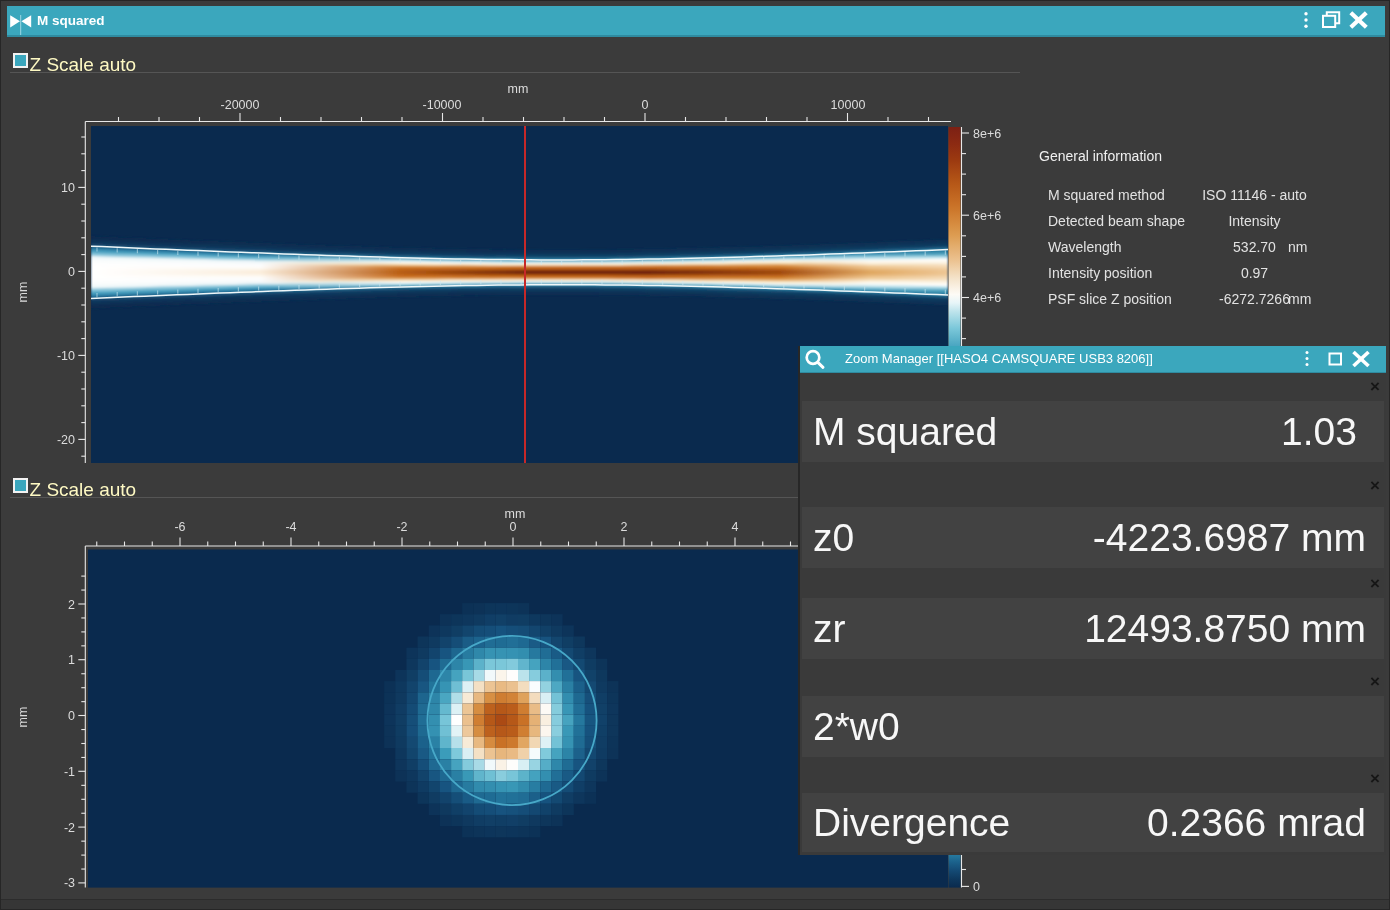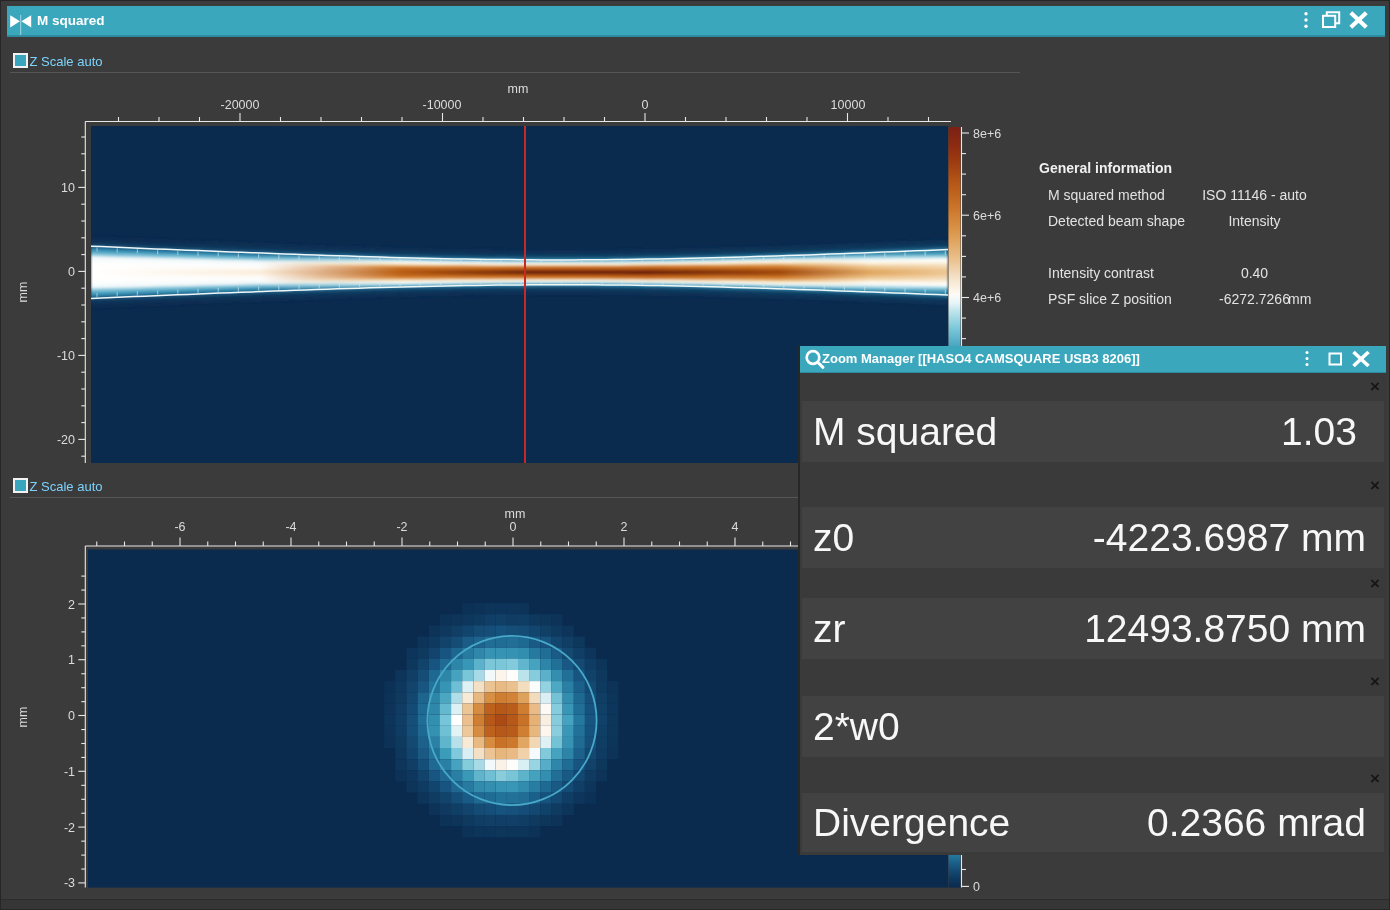--- a/index.html
+++ b/index.html
@@ -1,30 +1,30 @@
 <!DOCTYPE html>
 <html><head><meta charset="utf-8"><style>
 *{margin:0;padding:0;box-sizing:border-box}
 html,body{width:1390px;height:910px;overflow:hidden}
 body{background:#3b3b3b;font-family:"Liberation Sans",sans-serif;position:relative}
 .titlebar{position:absolute;left:7px;top:6px;width:1378px;height:31px;background:#3ba7bd;border-bottom:2px solid #2f8ba0}
 .titlebar .tt{position:absolute;left:30px;top:0;line-height:29px;font-size:13.5px;font-weight:bold;color:#fff}
 .zsrow{position:absolute;left:12.5px;height:15px}
 .zsbox{position:absolute;left:0;top:0;width:15px;height:15px;background:#3aa6bd;border:2px solid #f2f2f2}
-.zslab{position:absolute;left:17px;top:0.5px;font-size:13px;color:#7dd3fc;white-space:nowrap}
+.zslab{position:absolute;left:17px;top:0.5px;font-size:19px;color:#fef9c3;white-space:nowrap}
 .sep{position:absolute;left:10px;width:1010px;height:1px;background:#555}
 .gi{position:absolute;left:0;top:0;width:1390px;height:400px}
-.gtitle{position:absolute;left:1039px;top:160px;font-size:14px;font-weight:bold;color:#f0f0f0;white-space:nowrap}
+.gtitle{position:absolute;left:1039px;top:148px;font-size:14px;font-weight:normal;color:#f0f0f0;white-space:nowrap}
 .girow{position:absolute;left:0;width:1390px;height:20px;font-size:14px;color:#e2e2e2}
 .gil{position:absolute;left:1048px;white-space:nowrap}
 .giv{position:absolute;left:1179px;width:151px;text-align:center;white-space:nowrap}
 .giu{position:absolute;left:1288px;white-space:nowrap}
 .zm{position:absolute;left:798px;top:346px;width:588px;height:509px;background:#3a3a3a;border-left:2px solid #272727}
 .zmtitle{position:absolute;left:0;top:0;width:100%;height:26px;background:#3ba7bd;border-bottom:1px solid #2f8ba0;box-sizing:content-box}
-.zmtitle .tt{position:absolute;left:22px;top:0;line-height:26px;font-size:13px;font-weight:bold;color:#fff;white-space:nowrap}
+.zmtitle .tt{position:absolute;left:45px;top:0;line-height:26px;font-size:13px;font-weight:normal;color:#fff;white-space:nowrap}
 .zrow{position:absolute;left:2px;width:582px;background:#424242;display:flex;align-items:center;color:#f7f7f7;font-size:39px}
 .zl{padding-left:11px;white-space:nowrap}
 .zv{margin-left:auto;white-space:nowrap}
 .zx{position:absolute;right:3px;width:16px;height:20px;color:#161616;font-size:17px;font-weight:bold;line-height:20px;text-align:center}
 .botline{position:absolute;left:0;top:899px;width:1390px;height:11px;background:#363636;border-top:1px solid #2c2c2c}
 </style></head>
 <body>
 <div style="position:absolute;left:0;top:0;width:1390px;height:910px;border:1px solid #262626;box-sizing:border-box;z-index:50;pointer-events:none"></div>
 <svg width="1390" height="910" viewBox="0 0 1390 910" style="position:absolute;left:0;top:0" font-family="'Liberation Sans',sans-serif">
 <defs>
@@ -894,23 +894,28 @@
 <div class="girow" style="top:187px">
       <span class="gil">M squared method</span>
       <span class="giv">ISO 11146 - auto</span>
       <span class="giu"></span>
     </div>
     <div class="girow" style="top:213px">
       <span class="gil">Detected beam shape</span>
       <span class="giv">Intensity</span>
       <span class="giu"></span>
     </div>
+    <div class="girow" style="top:239px">
+      <span class="gil">Wavelength</span>
+      <span class="giv">532.70</span>
+      <span class="giu">nm</span>
+    </div>
     <div class="girow" style="top:265px">
-      <span class="gil">Intensity contrast</span>
-      <span class="giv">0.40</span>
+      <span class="gil">Intensity position</span>
+      <span class="giv">0.97</span>
       <span class="giu"></span>
     </div>
     <div class="girow" style="top:291px">
       <span class="gil">PSF slice Z position</span>
       <span class="giv">-6272.7266</span>
       <span class="giu">mm</span>
     </div>
 </div>
 <div class="zm">
  <div class="zmtitle">

